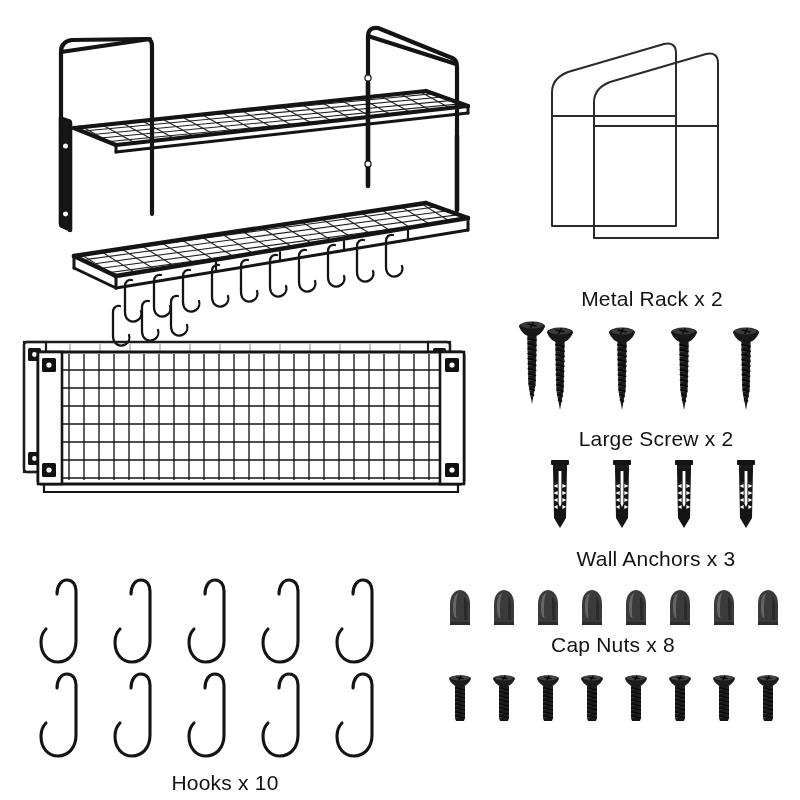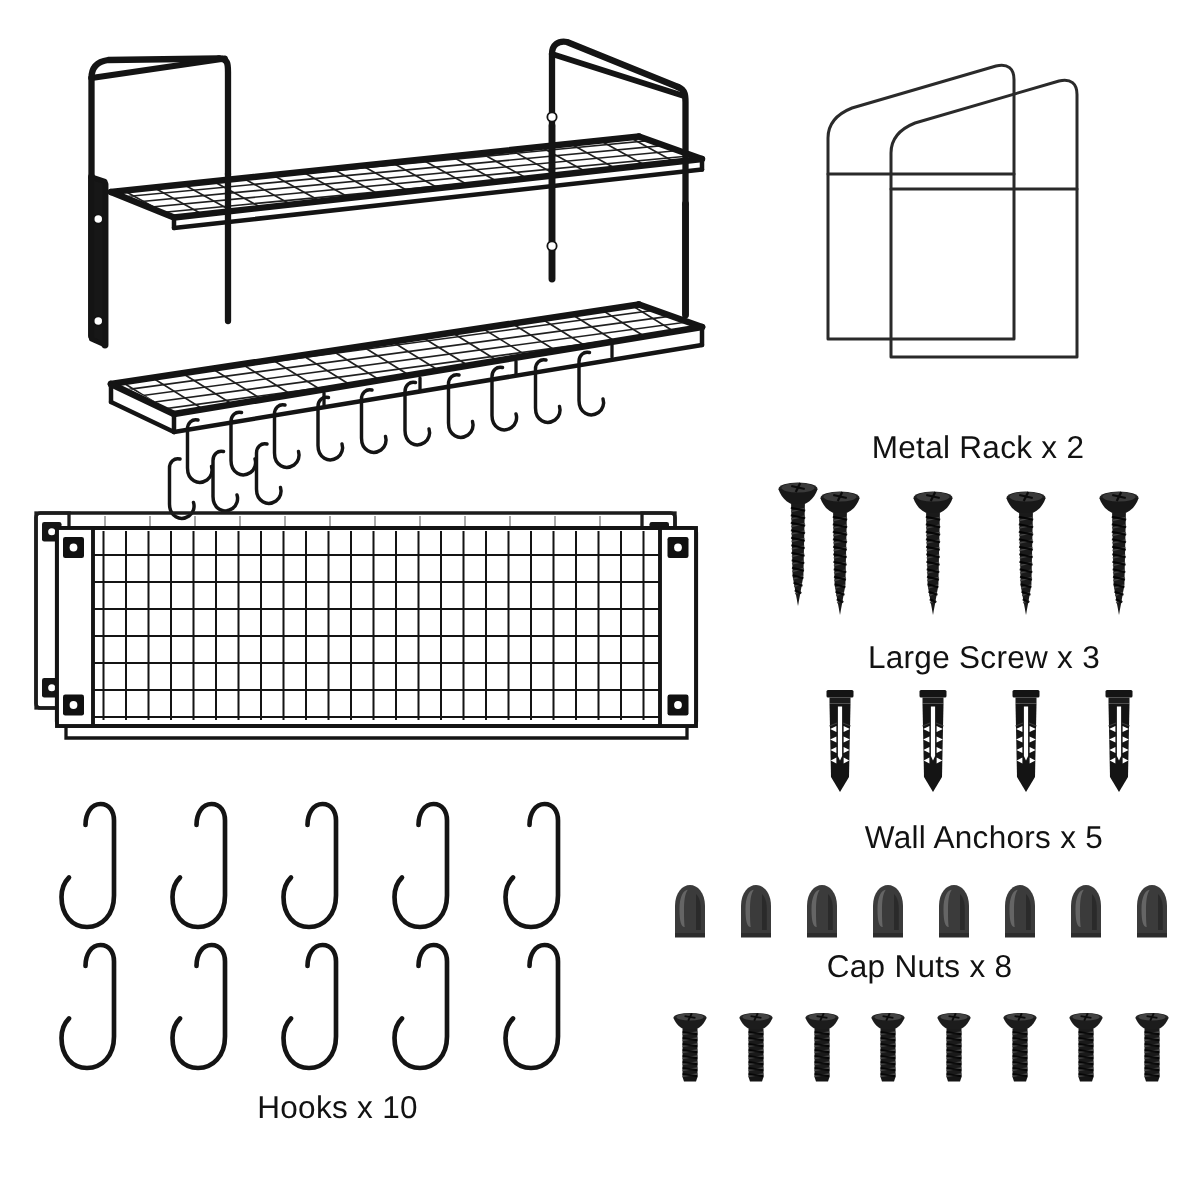--- a/index.html
+++ b/index.html
@@ -44,21 +44,21 @@
   }
 
   
   #part-assembled-shelf { left: 28px;  top: 18px;  width: 472px; }
   #part-metal-rack      { left: 528px; top: 30px;  width: 248px; }
   #part-large-screw     { left: 532px; top: 322px; width: 248px; }
   #part-wall-anchors    { left: 532px; top: 452px; width: 248px; }
   #part-cap-nuts        { left: 440px; top: 586px; width: 346px; }
   #part-screws          { left: 440px; top: 672px; width: 346px; }
   #part-metal-brackets  { left: 10px;  top: 332px; width: 480px; }
-  #part-hooks           { left: 30px;  top: 528px; width: 390px; }
+  #part-hooks           { left: 30px;  top: 572px; width: 390px; }
 
   #part-metal-rack .part-label   { margin-top: 6px; }
   #part-large-screw .part-label  { margin-top: 4px; }
   #part-wall-anchors .part-label { margin-top: 4px; }
   #part-cap-nuts .part-label     { margin-top: 4px; text-align: center; }
   #part-screws .part-label       { margin-top: 4px; }
   #part-metal-brackets .part-label { margin-top: 6px; }
   #part-hooks .part-label        { margin-top: 8px; }
 </style>
 </head>
@@ -445,21 +445,21 @@
         </defs>
         <g>
           <use href="#bigScrew" x="0" y="0" transform="translate(28,6)"></use>
           <use href="#bigScrew" x="0" y="0" transform="translate(90,6)"></use>
           <use href="#bigScrew" x="0" y="0" transform="translate="></use>
           <use href="#bigScrew" transform="translate(152,6)"></use>
           <use href="#bigScrew" transform="translate(214,6)"></use>
         </g>
       </svg>
     </div>
-    <div class="part-label">Large Screw x 3</div>
+    <div class="part-label">Large Screw x 2</div>
   </div>
 
   <div class="part" id="part-wall-anchors">
     <div class="part-art">
       <svg viewBox="0 0 248 90" xmlns="http://www.w3.org/2000/svg">
         <defs>
           <g id="anchorPlug">
 
             <rect x="-9" y="0" width="18" height="5" rx="1" fill="#141414"></rect>
             <rect x="-7" y="5" width="14" height="4" fill="#1b1b1b"></rect>
@@ -489,21 +489,21 @@
           </g>
         </defs>
         <g>
           <use href="#anchorPlug" transform="translate(28,8)"></use>
           <use href="#anchorPlug" transform="translate(90,8)"></use>
           <use href="#anchorPlug" transform="translate(152,8)"></use>
           <use href="#anchorPlug" transform="translate(214,8)"></use>
         </g>
       </svg>
     </div>
-    <div class="part-label">Wall Anchors x 5</div>
+    <div class="part-label">Wall Anchors x 3</div>
   </div>
 
   <div class="part" id="part-cap-nuts">
     <div class="part-art">
       <svg viewBox="0 0 346 42" xmlns="http://www.w3.org/2000/svg">
         <defs>
           <g id="capNut">
             <path d="M-10 30 L-10 12 C-10 3 -5 -2 0 -2 C5 -2 10 3 10 12 L10 30 Z" fill="#3b3b3b"></path>
             <path d="M-10 30 L10 30 L10 33 L-10 33 Z" fill="#2c2c2c"></path>
             <path d="M-3.5 26 C-6 26 -7 22 -7 14 C-7 6 -4.5 1.5 -1.5 1.2 C-3.5 4 -4 9 -4 15 C-4 21 -3.8 24 -3.5 26 Z" fill="#6d6d6d" opacity="0.85"></path>

